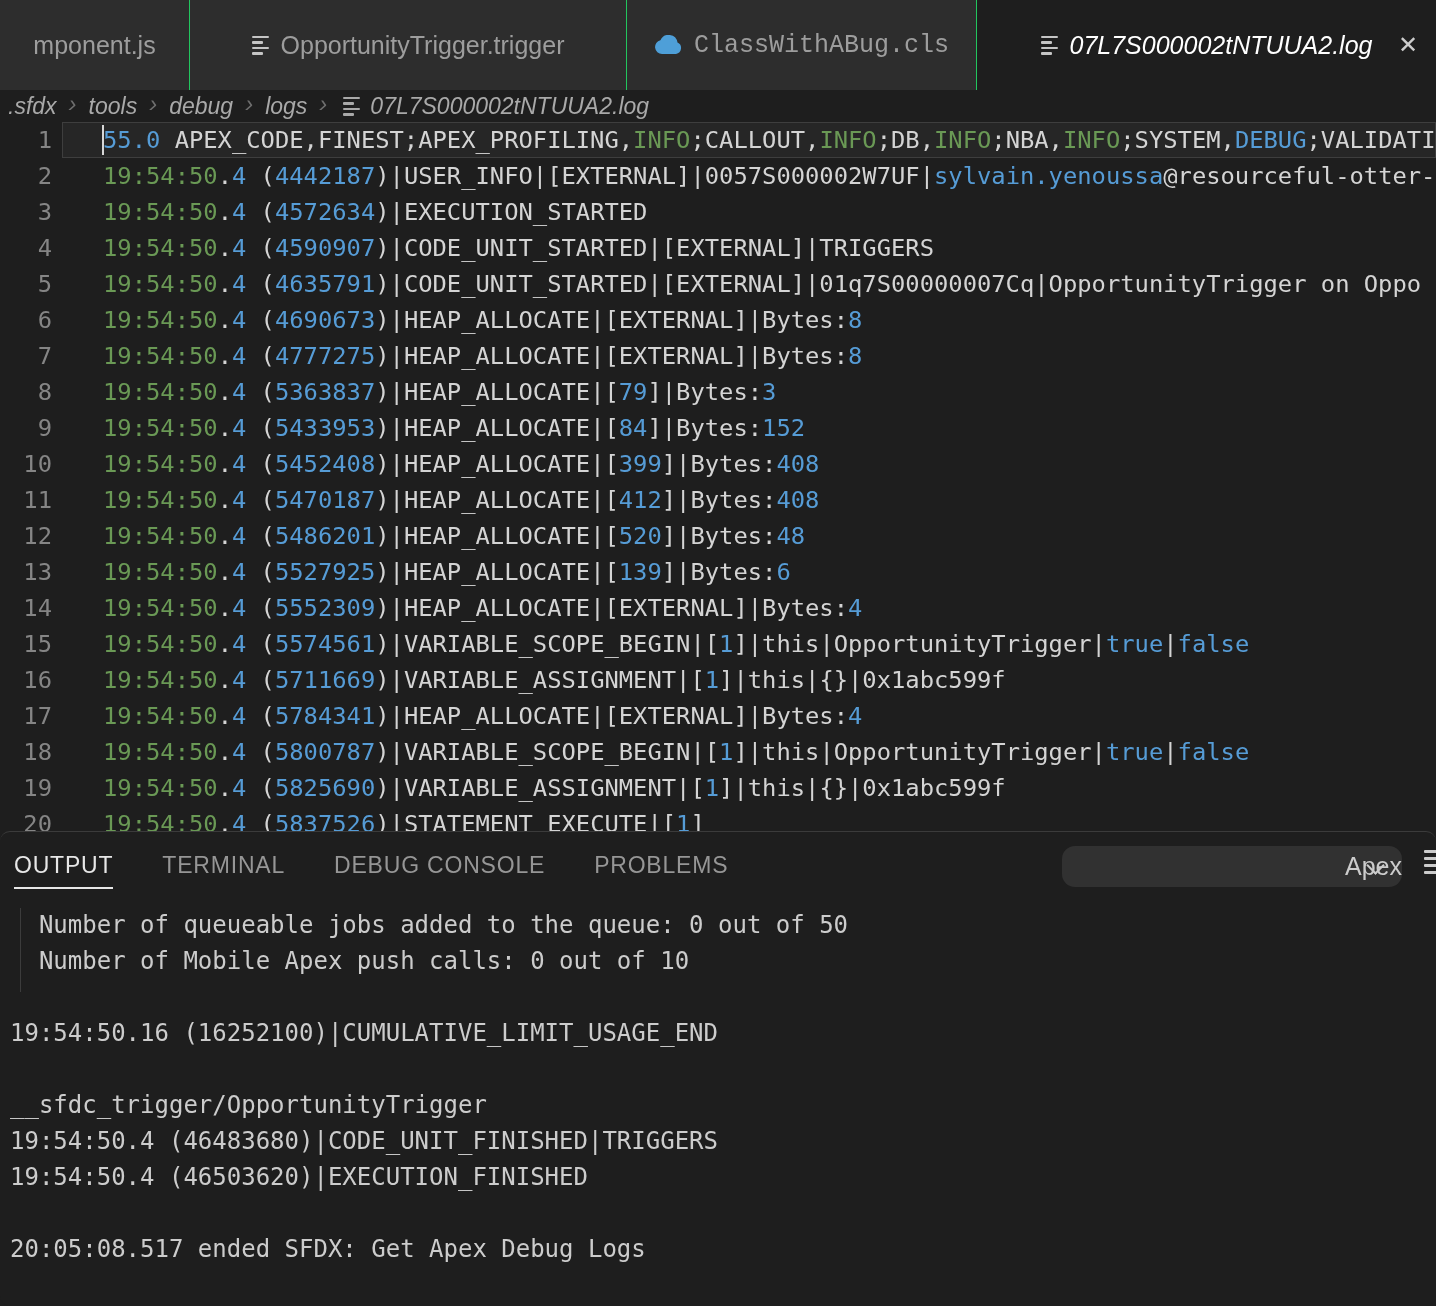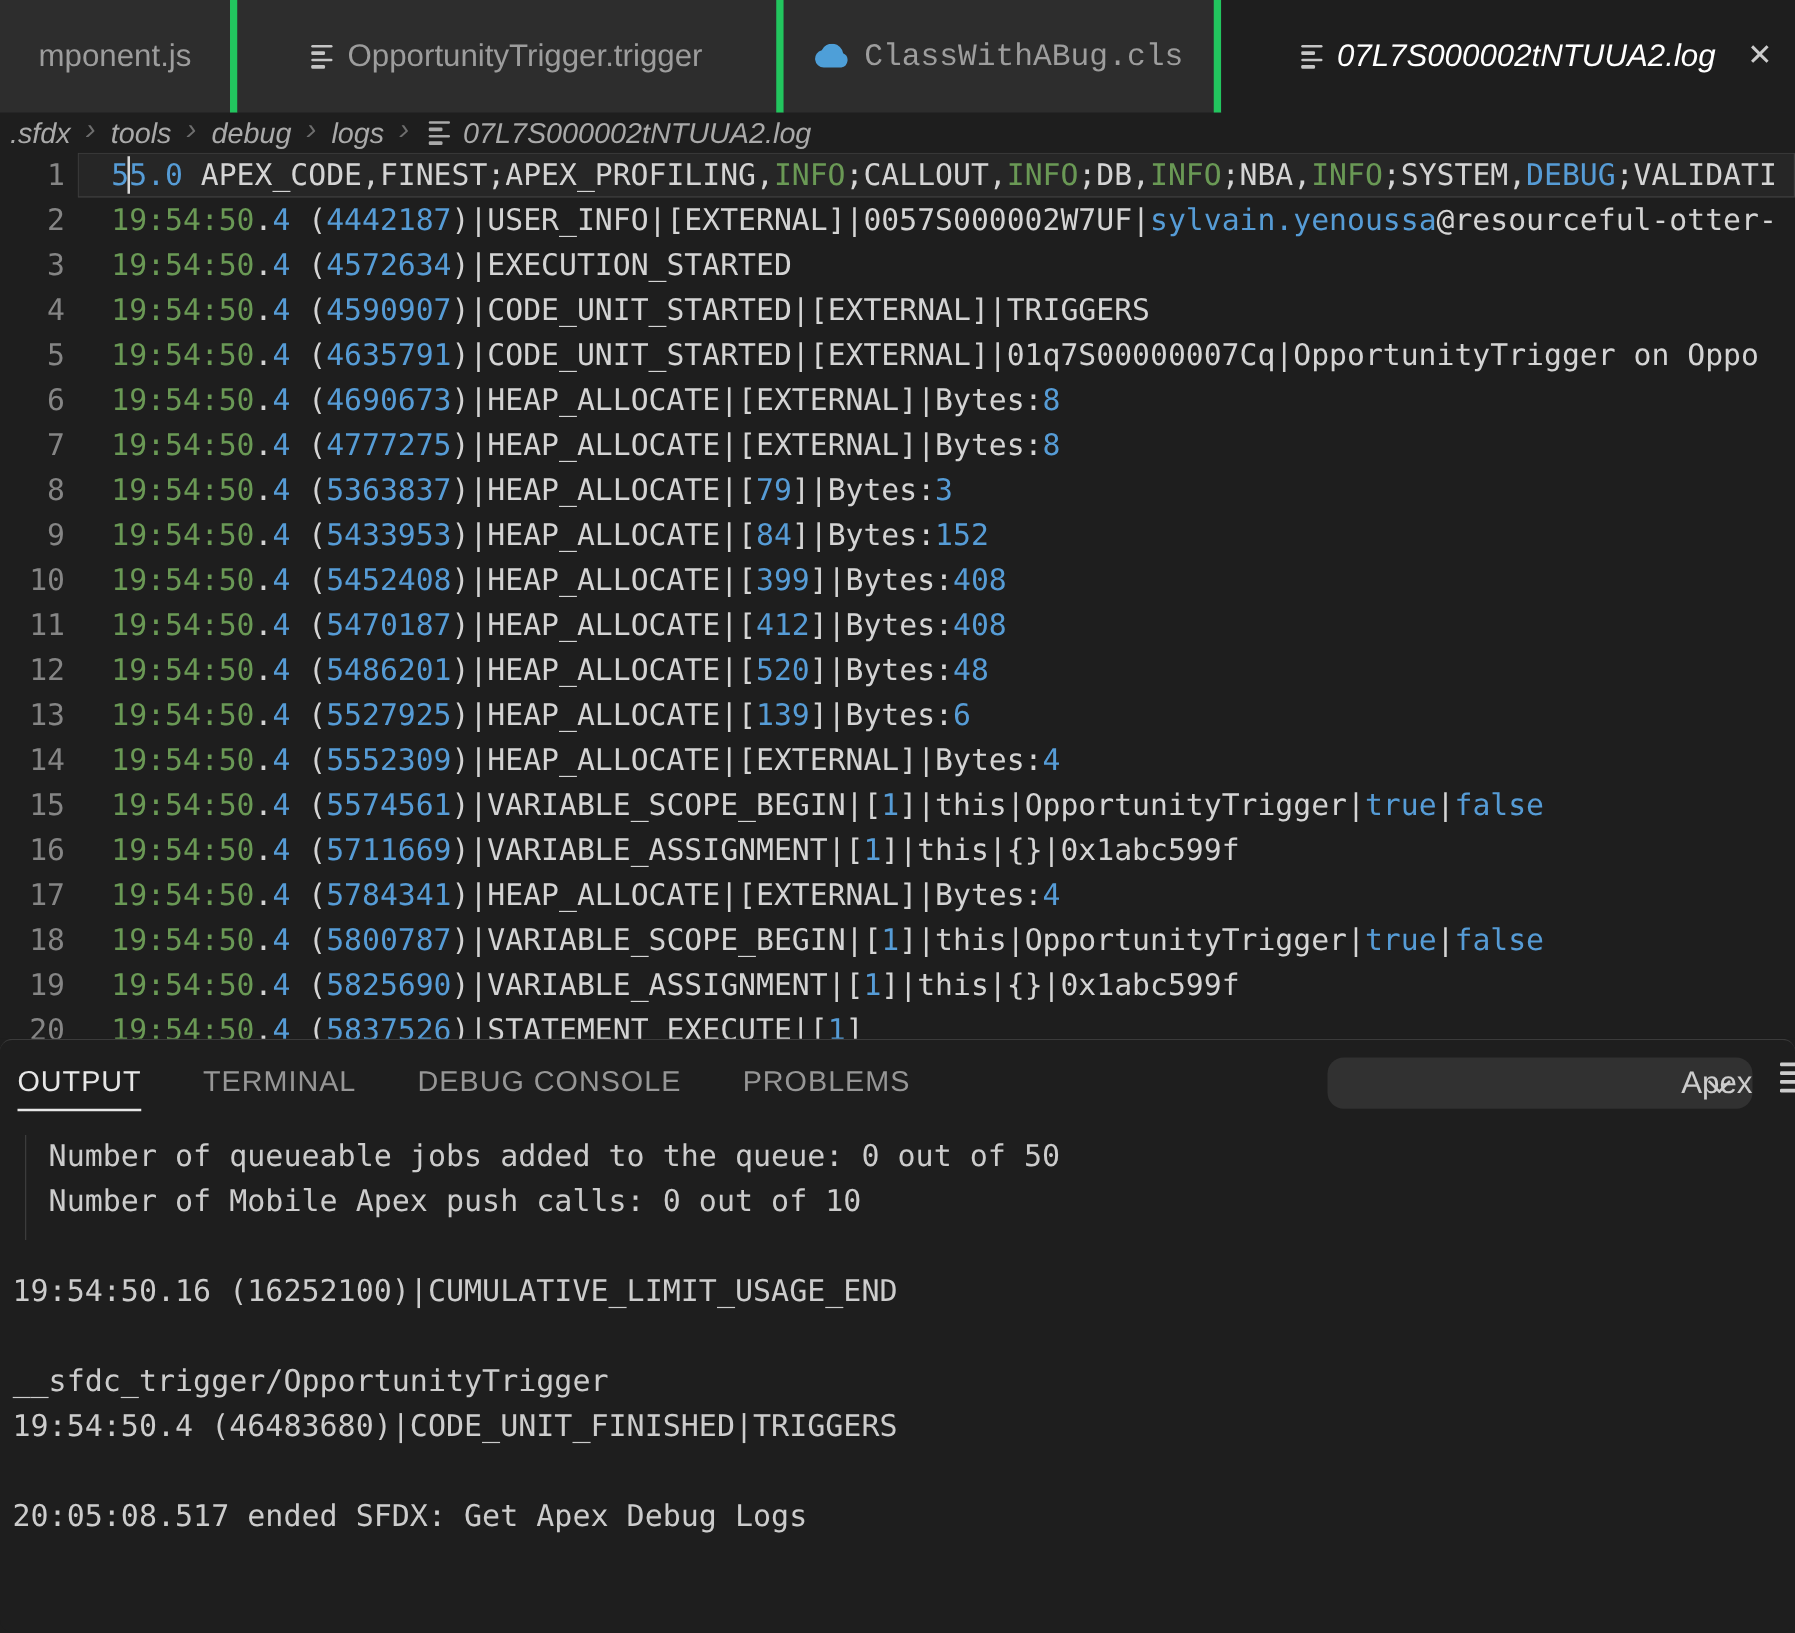--- a/index.html
+++ b/index.html
@@ -2,21 +2,21 @@
 <html><head>
 <meta charset="utf-8">
 <style>
   * { margin:0; padding:0; box-sizing:border-box; }
   html,body { width:1436px; height:1306px; overflow:hidden; background:#1e1e1e;
               font-family:"Liberation Sans", sans-serif; }
 
   
   .tabbar { height:90px; background:#252526; display:flex; align-items:stretch; }
   .tab { display:flex; align-items:center; justify-content:center; gap:12px;
-         background:#2d2d2d; border-right:6px solid #22c55e; position:relative;
+         background:#2d2d2d; border-right:1px solid #22c55e; position:relative;
          color:#9d9d9d; font-size:25px; cursor:pointer; overflow:hidden; }
   .tab.active { background:#1e1e1e; color:#ffffff; }
   .tab.active .tab-label { font-style:italic; }
   .tab-close { position:absolute; right:18px; top:50%; transform:translateY(-50%);
                color:#cccccc; font-size:24px; line-height:1; }
 
   
   .lines-icon { display:inline-flex; flex-direction:column; gap:3px; width:17px; }
   .lines-icon i { height:2.5px; background:#c5c5c5; border-radius:1px; }
   .lines-icon i:nth-child(1){ width:17px; } .lines-icon i:nth-child(2){ width:11px; }
@@ -31,21 +31,21 @@
   .crumb-sep { color:#6e6e6e; padding:0 10px; font-size:24px; transform:translateY(-2px); }
   .breadcrumb .lines-icon { margin:0 8px 0 6px; }
   .breadcrumb .lines-icon i { background:#a9a9a9; }
 
   
   .editor { height:709px; overflow:hidden; background:#1e1e1e;
             font-family:"DejaVu Sans Mono", monospace; font-size:23.8px; }
   .code-row { display:flex; height:36px; line-height:36px; white-space:pre; }
   .gutter { width:62px; flex:0 0 62px; text-align:right; padding-right:10px;
             color:#858585; }
-  .code { flex:1; padding-left:27px; overflow:hidden; color:#d4d4d4; }
+  .code { flex:1; padding-left:41px; overflow:hidden; color:#d4d4d4; }
   .code-row.current .code { background:#262626; box-shadow:inset 0 0 0 1px #3e3e3e;
             position:relative; }
   .code-row.current .code::before { content:""; position:absolute; left:40px; top:3px;
             bottom:3px; width:2px; background:#d7d7d7; }
   .sg-w { color:#d4d4d4; } .sg-g { color:#6a9955; } .sg-b { color:#569cd6; }
 
   
   .panel { border-top:1px solid #3b3b3b; background:#1e1e1e;border-radius:10px; }
   .panel-header { height:68px; display:flex; align-items:center; padding-left:14px;
                   position:relative; }
@@ -167,17 +167,18 @@
   <div class="panel-content">
     <div class="out-guide"></div>
     <div id="output-lines">
         <div class="out-line">  Number of queueable jobs added to the queue: 0 out of 50</div>
         <div class="out-line">  Number of Mobile Apex push calls: 0 out of 10</div>
         <div class="out-line"></div>
         <div class="out-line">19:54:50.16 (16252100)|CUMULATIVE_LIMIT_USAGE_END</div>
         <div class="out-line"></div>
         <div class="out-line">__sfdc_trigger/OpportunityTrigger</div>
         <div class="out-line">19:54:50.4 (46483680)|CODE_UNIT_FINISHED|TRIGGERS</div>
+        <div class="out-line">19:54:50.4 (46503620)|EXECUTION_FINISHED</div>
         <div class="out-line"></div>
         <div class="out-line">20:05:08.517 ended SFDX: Get Apex Debug Logs</div>
       </div>
   </div>
 </div>
 
 </body></html>

